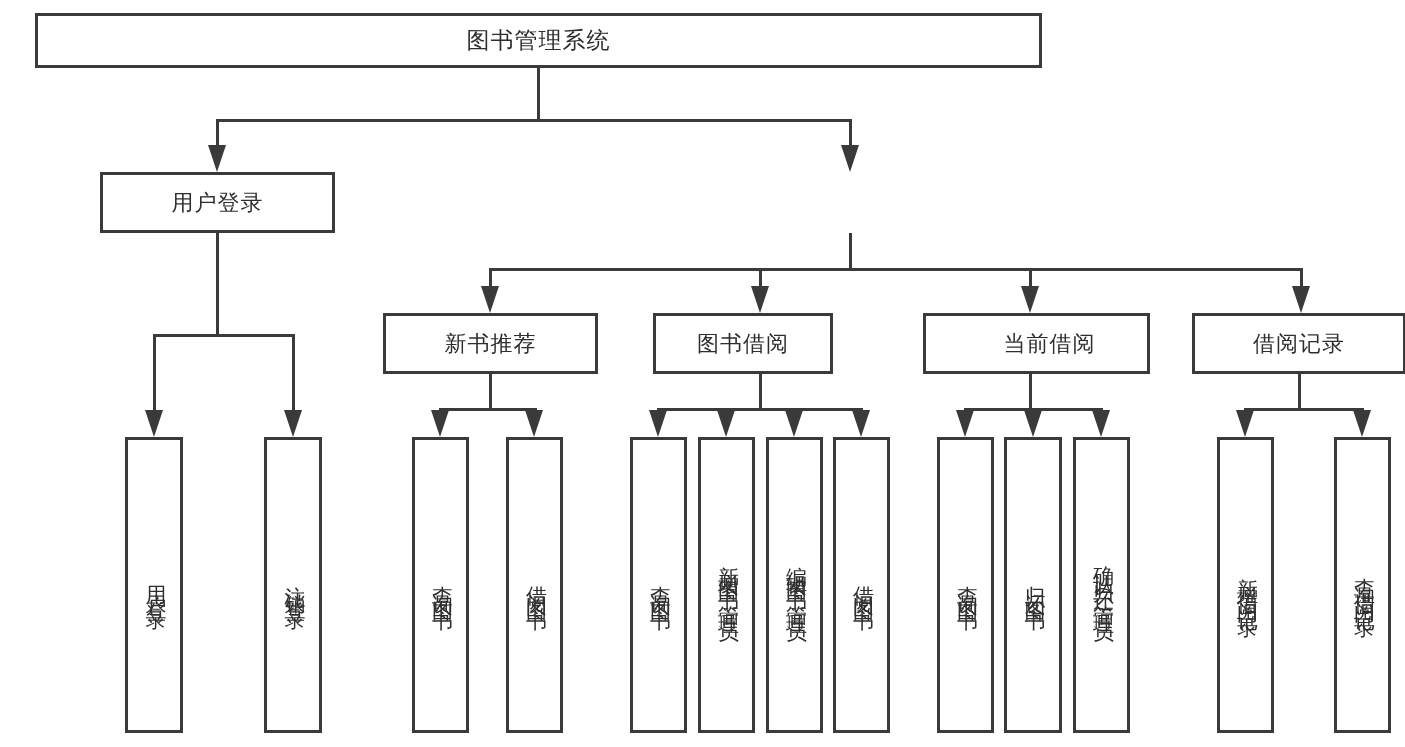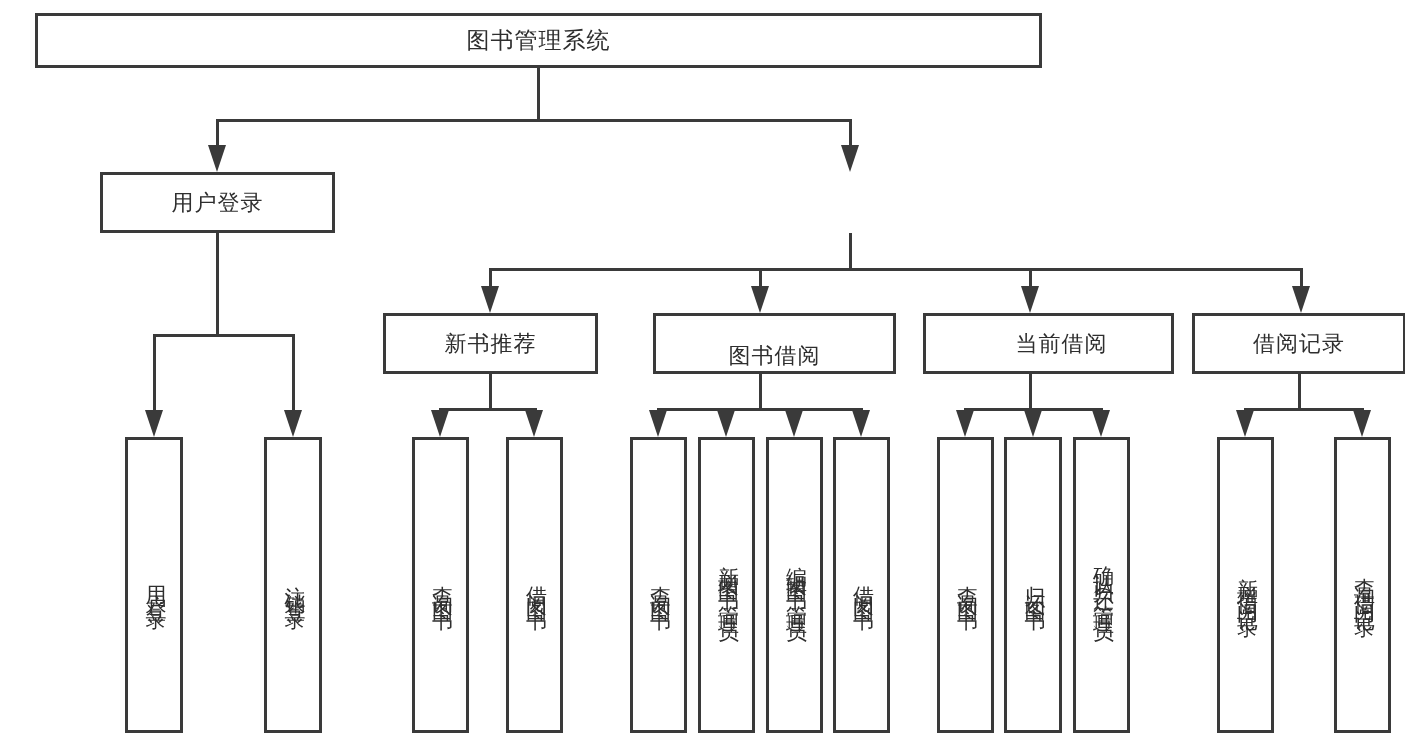--- a/index.html
+++ b/index.html
@@ -73,24 +73,24 @@
     <span class="lbl">图书管理系统</span>
   </div>
 
   <div class="node" style="left:80px; top:172px; width:235px; height:61px;">
     <span class="lbl">用户登录</span>
   </div>
 
   <div class="node" style="left:363px; top:313px; width:215px; height:61px;">
     <span class="lbl">新书推荐</span>
   </div>
-  <div class="node" style="left:633px; top:313px; width:243px; height:61px;align-items:flex-end;">
+  <div class="node" style="left:633px; top:313px; width:180px; height:61px;">
     <span class="lbl">图书借阅</span>
   </div>
-  <div class="node" style="left:903px; top:313px; width:251px; height:61px;padding-left:26px;">
+  <div class="node" style="left:903px; top:313px; width:227px; height:61px;padding-left:26px;">
     <span class="lbl">当前借阅</span>
   </div>
   <div class="node" style="left:1172px; top:313px; width:214px; height:61px;">
     <span class="lbl">借阅记录</span>
   </div>
 
   <div class="node leaf" style="left:105px; top:437px; width:58px; height:296px;">
     <span class="lbl">用户登录</span>
   </div>
   <div class="node leaf" style="left:244px; top:437px; width:58px; height:296px;">

